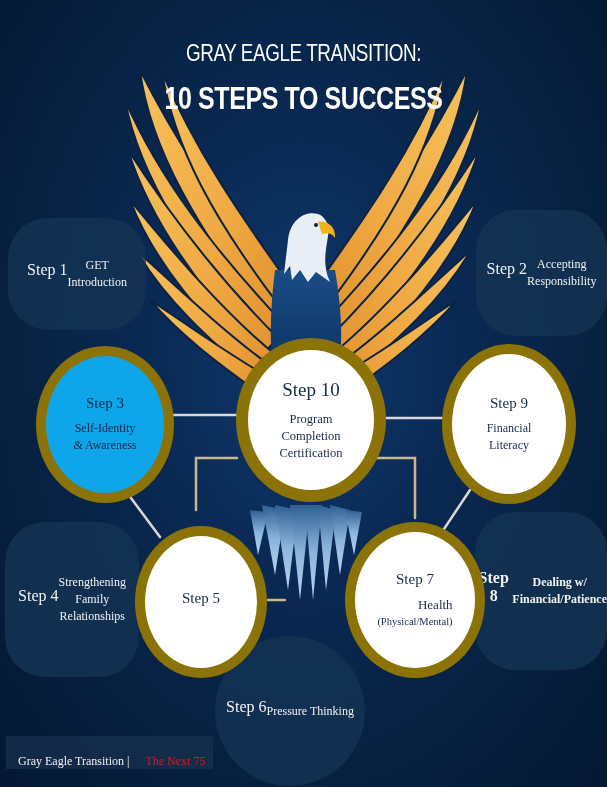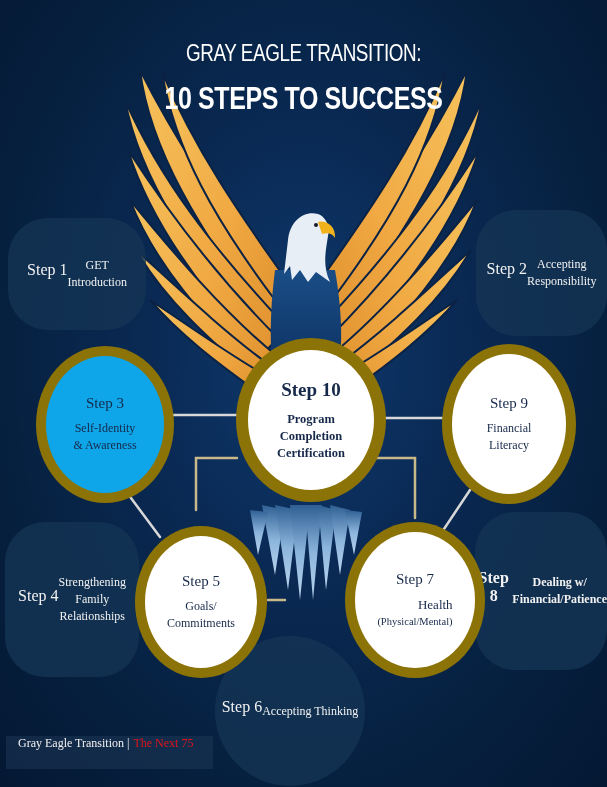--- a/index.html
+++ b/index.html
@@ -35,21 +35,21 @@
     }
     .ring .inner.gray { background: #0ea5e9; }
     .ring .step { font-size: 15px; margin-bottom: 8px; }
     .ring .desc { font-size: 12px; line-height: 17px; }
     .ring.big .step { font-size: 19px; margin-bottom: 10px; }
     .ring.big .desc { font-size: 12.5px; line-height: 17px; }
 
     .footer {
       position: absolute; left: 6px; top: 736px; width: 207px; height: 33px;
       background: rgba(30, 55, 85, 0.55); color: #f2f2f2; font-size: 12px;
-      display: flex; align-items: flex-start; padding-left: 12px; box-sizing: border-box;
+      display: flex; align-items: flex-end; padding-left: 12px; box-sizing: border-box; gap: 12px;
     }
     .footer .accent { color: #e0151b; margin-left: 4px; }
   </style>
 </head>
 <body>
 
 <div class="stage">
 
   <svg width="607" height="787" style="position:absolute;left:0;top:0;">
     <defs>
@@ -155,21 +155,21 @@
     <div class="step">Step 8</div>
     <div class="desc">
       <div>Dealing w/</div>
       <div>Financial/Patience</div>
     </div>
   </div>
 
   <div class="pill" style="left:215px; top:636px; width:150px; height:150px; border-radius:50%;">
     <div class="step">Step 6</div>
     <div class="desc">
-      <div>Accepting Thinking</div>
+      <div>Pressure Thinking</div>
     </div>
   </div>
 
   <div class="ring" style="left:36px; top:346px; width:138px; height:157px;">
     <div class="inner gray">
       <div class="step">Step 3</div>
       <div class="desc">
         <div>Self-Identity</div>
         <div>&amp; Awareness</div>
       </div>
@@ -179,38 +179,34 @@
   <div class="ring" style="left:442px; top:344px; width:134px; height:160px;">
     <div class="inner">
       <div class="step">Step 9</div>
       <div class="desc">
         <div>Financial</div>
         <div>Literacy</div>
       </div>
     </div>
   </div>
 
-  <div class="ring big" style="left:236px; top:338px; width:150px; height:164px;font-weight:bold;">
+  <div class="ring big" style="left:236px; top:338px; width:150px; height:164px;">
     <div class="inner" style="left:12px; top:12px; right:12px; bottom:12px;">
       <div class="step">Step 10</div>
       <div class="desc">
         <div>Program</div>
         <div>Completion</div>
         <div>Certification</div>
       </div>
     </div>
   </div>
 
   <div class="ring" style="left:135px; top:526px; width:132px; height:152px;">
     <div class="inner">
       <div class="step">Step 5</div>
-      <div class="desc">
-        <div>Goals/</div>
-        <div>Commitments</div>
-      </div>
     </div>
   </div>
 
   <div class="ring" style="left:345px; top:522px; width:140px; height:156px;">
     <div class="inner">
       <div class="step">Step 7</div>
       <div class="desc">
         <div style="font-size:13px; margin-bottom:0;text-align:right;">Health</div>
         <div style="font-size:10.5px;">(Physical/Mental)</div>
       </div>

